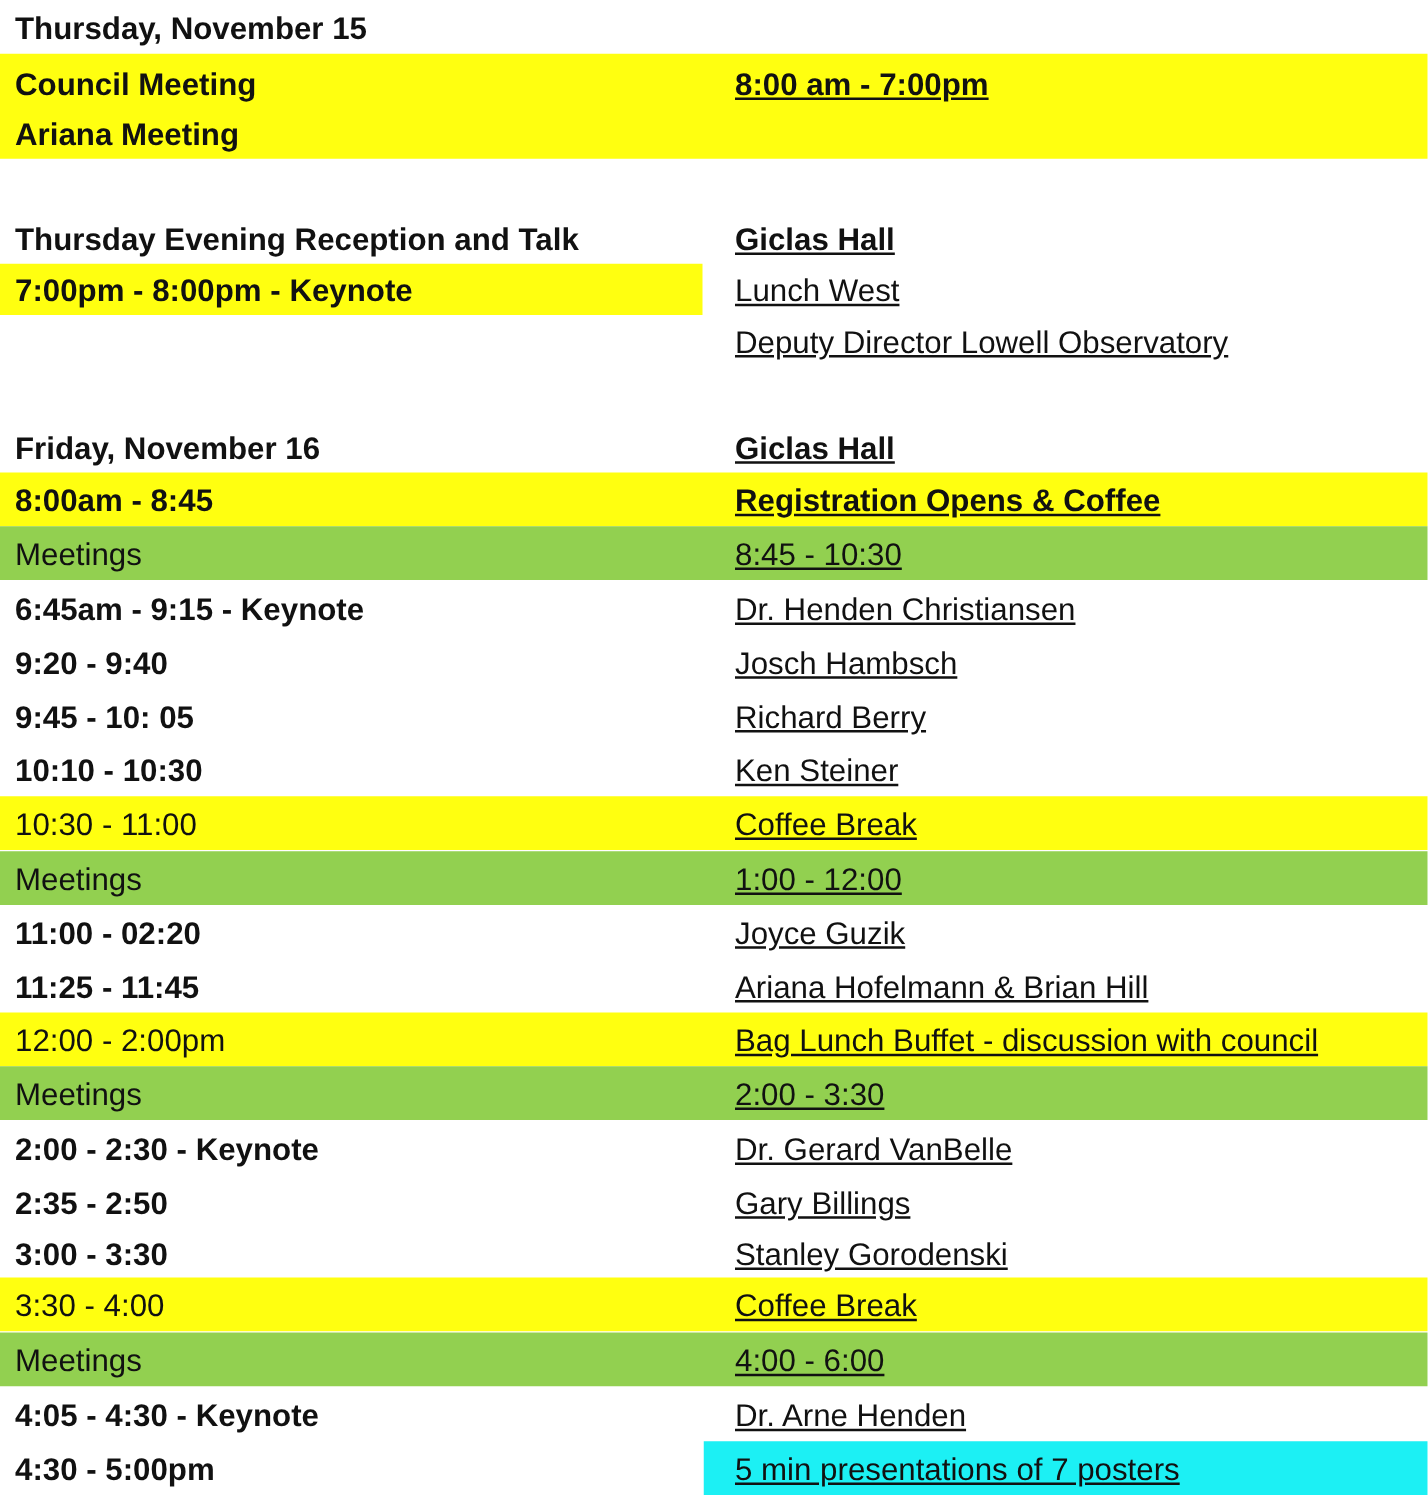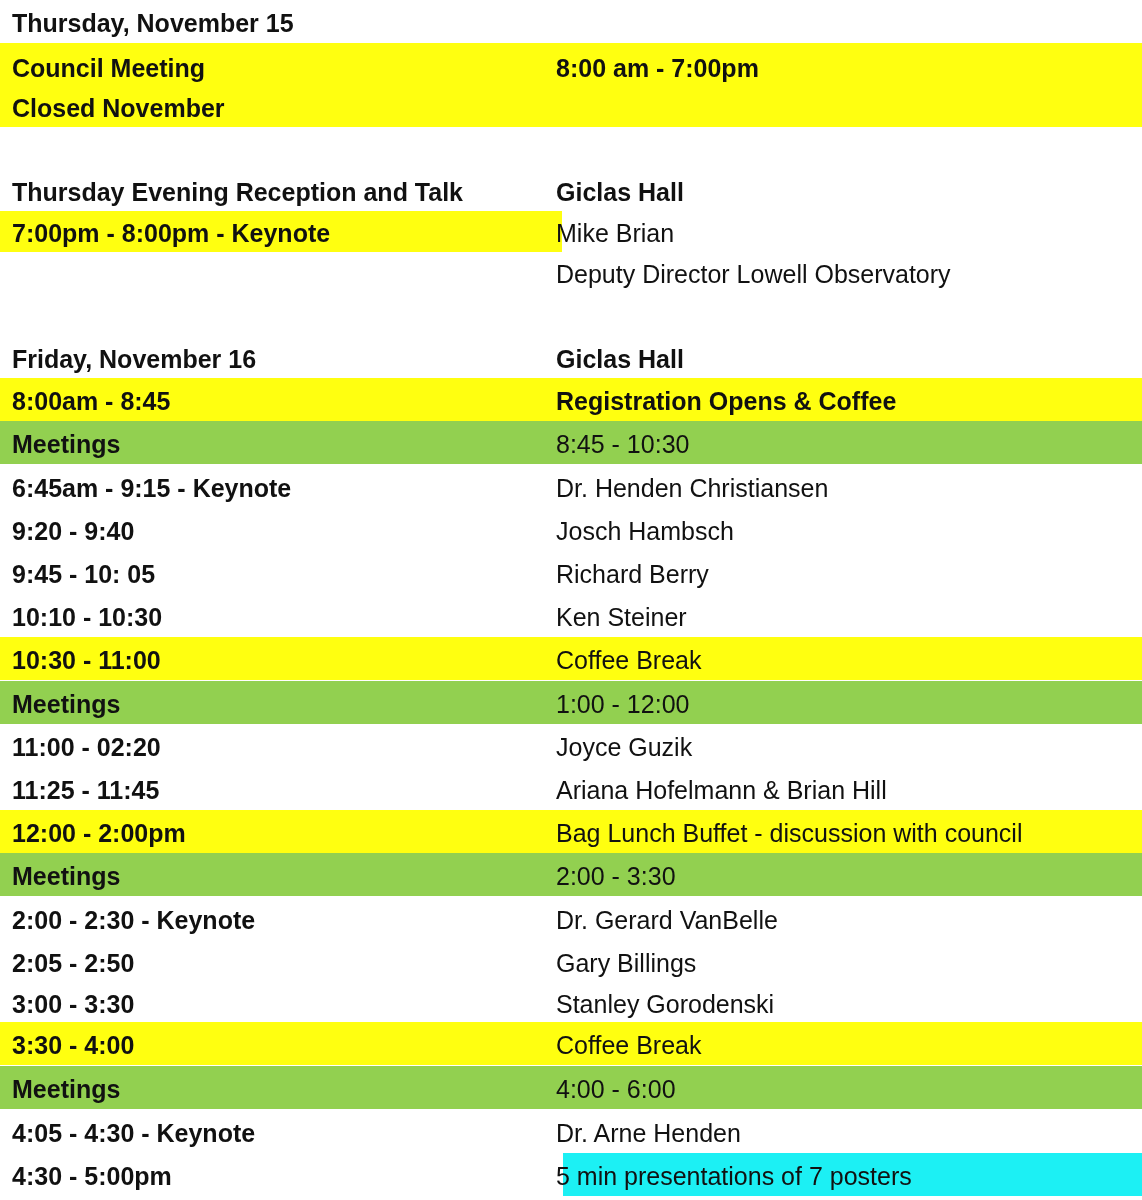--- a/index.html
+++ b/index.html
@@ -1,51 +1,51 @@
 <!DOCTYPE html>
 <html><head>
   <meta charset="utf-8">
   <style>
     html, body { margin: 0; padding: 0; background: #ffffff; }
     body { width: 1142px; height: 1200px; position: relative; overflow: hidden;
            font-family: "Liberation Sans", "DejaVu Sans", sans-serif; color: #111; }
     .row { position: absolute; left: 0; width: 1142px; font-size: 25px; line-height: 1; }
     .cell { position: absolute; white-space: nowrap; }
-    .c1 { left: 12px; font-weight: bold; }
-    .c2 { left: 556px; }
+    .c1 { left: 12px; }
+    .c2 { left: 588px; text-decoration: underline; }
     .b { font-weight: bold; }
     .bg { position: absolute; }
     .yellow { background: #ffff10; }
     .green { background: #92d050; }
     .cyan { background: #1cf0f4; }
   </style>
 </head>
 <body>
 
 <div class="row" style="top:11px;">
   <span class="cell c1 b">Thursday,  November 15</span>
 </div>
 
 <div class="bg yellow" style="left:0;top:43px;width:1142px;height:84px;"></div>
 <div class="row" style="top:56px;">
   <span class="cell c1 b">Council  Meeting</span>
   <span class="cell c2 b">8:00 am - 7:00pm</span>
 </div>
 <div class="row" style="top:96px;">
-  <span class="cell c1 b">Closed November</span>
+  <span class="cell c1 b">Ariana Meeting</span>
 </div>
 
 <div class="row" style="top:180px;">
   <span class="cell c1 b">Thursday Evening Reception and Talk</span>
   <span class="cell c2 b">Giclas Hall</span>
 </div>
 <div class="bg yellow" style="left:0;top:211px;width:562px;height:41px;"></div>
 <div class="row" style="top:221px;">
   <span class="cell c1 b">7:00pm - 8:00pm - Keynote</span>
-  <span class="cell c2">Mike Brian</span>
+  <span class="cell c2">Lunch West</span>
 </div>
 <div class="row" style="top:262px;">
   <span class="cell c2">Deputy Director Lowell Observatory</span>
 </div>
 
 <div class="row" style="top:347px;">
   <span class="cell c1 b">Friday, November 16</span>
   <span class="cell c2 b">Giclas Hall</span>
 </div>
 
@@ -102,21 +102,21 @@
     <div class="bg green" style="left: 0px; top: 853px; width: 1142px; height: 43px;"></div>
     <div class="row" style="top: 864px;">
       <span class="cell c1">Meetings</span>
       <span class="cell c2">2:00 - 3:30</span>
     </div>
     <div class="row" style="top: 908px;">
       <span class="cell c1 b">2:00 - 2:30 - Keynote</span>
       <span class="cell c2">Dr. Gerard VanBelle</span>
     </div>
     <div class="row" style="top: 951px;">
-      <span class="cell c1 b">2:05 - 2:50</span>
+      <span class="cell c1 b">2:35 - 2:50</span>
       <span class="cell c2">Gary Billings</span>
     </div>
     <div class="row" style="top: 992px;">
       <span class="cell c1 b">3:00 - 3:30</span>
       <span class="cell c2">Stanley Gorodenski</span>
     </div>
     <div class="bg yellow" style="left: 0px; top: 1022px; width: 1142px; height: 43px;"></div>
     <div class="row" style="top: 1033px;">
       <span class="cell c1">3:30 - 4:00</span>
       <span class="cell c2">Coffee Break</span>

